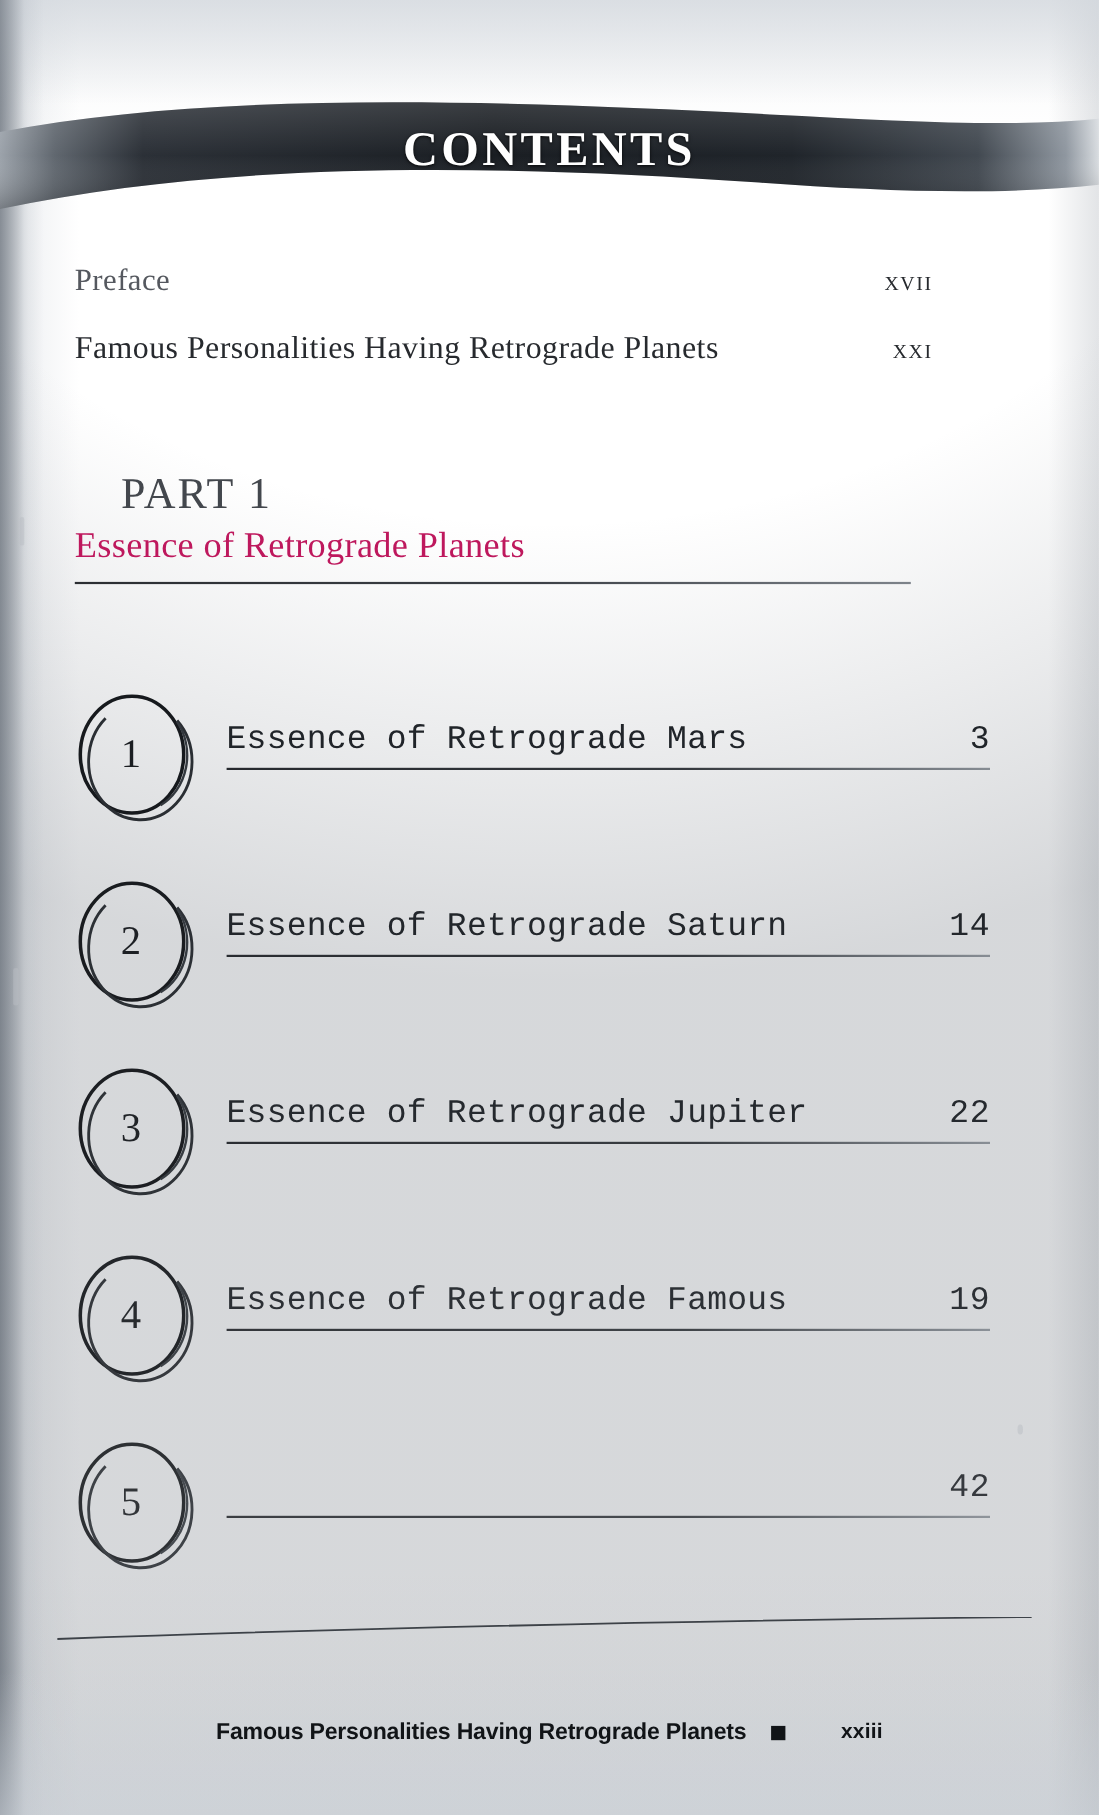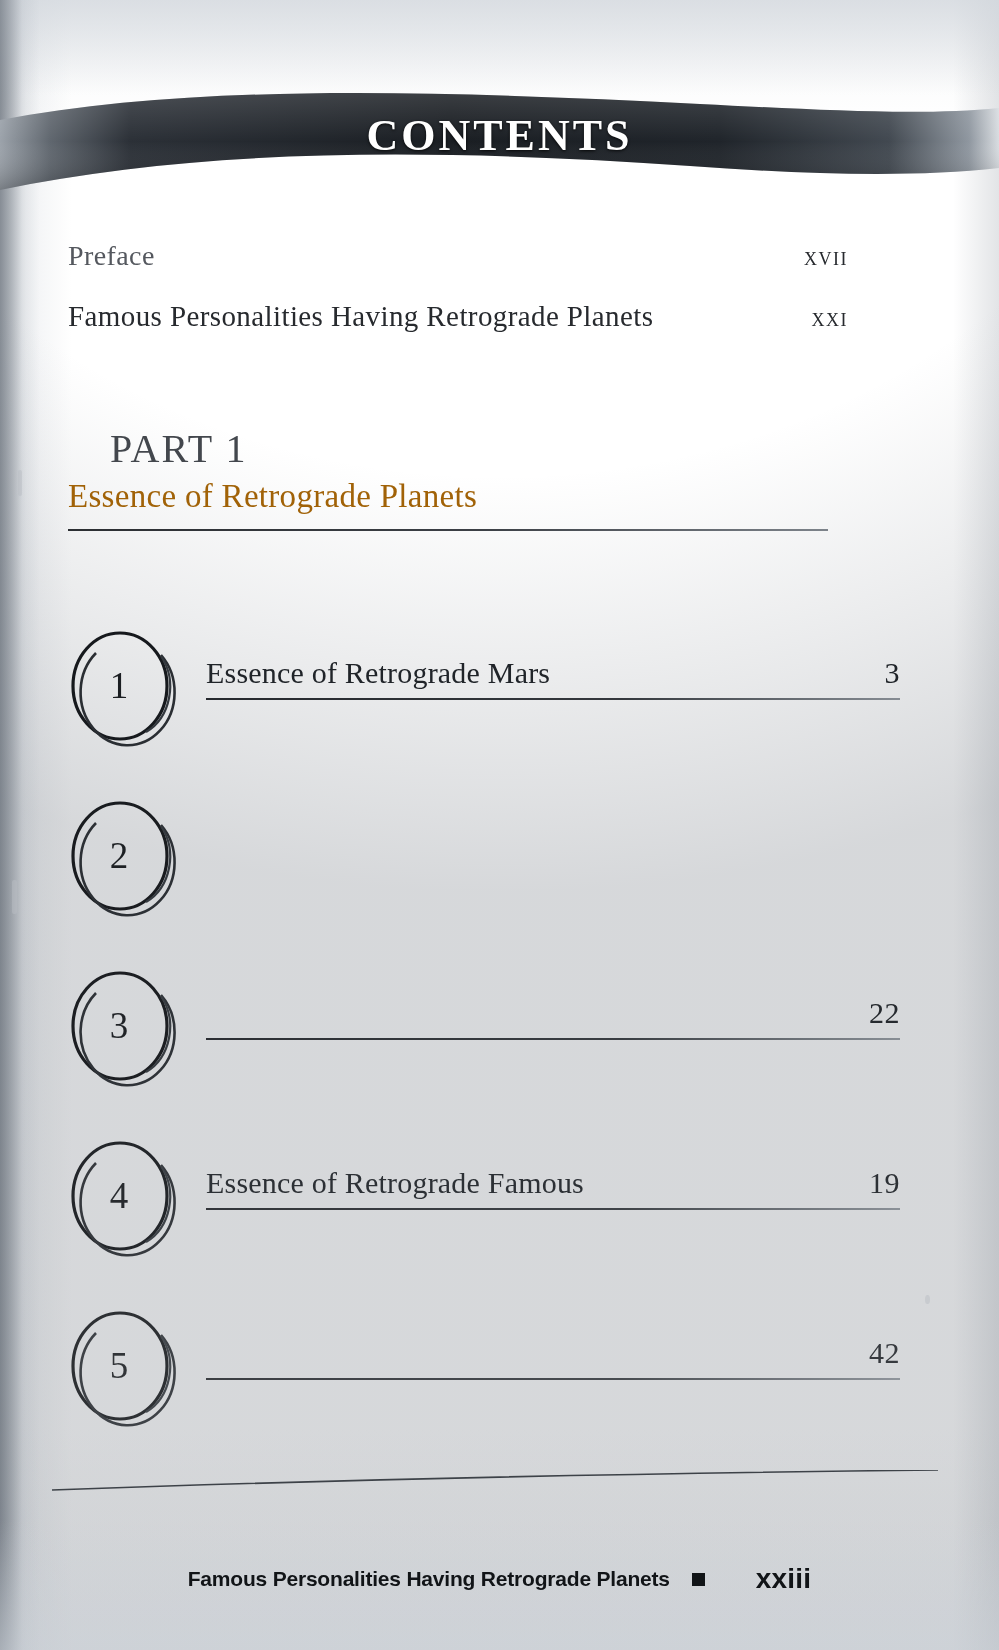--- a/index.html
+++ b/index.html
@@ -107,21 +107,21 @@
     font-size: 40px;
     letter-spacing: 2px;
     color: #3a3e44;
     opacity: 0.95;
     margin-left: 42px;
   }
   .part-sub {
     margin-top: 6px;
     font-size: 33px;
     letter-spacing: 0.3px;
-    color: #a16207;
+    color: #be185d;
   }
   .part-rule {
     margin-top: 14px;
     height: 2px;
     width: 760px;
     background: linear-gradient(90deg, #2b2e32 0%, #3c4046 55%, #7d838a 100%);
   }
 
   
   .chapters {
@@ -145,21 +145,21 @@
     width: 118px; height: 130px;
     display: flex;
     align-items: center;
     justify-content: center;
     font-size: 37px;
     color: #1b1e22;
     font-family: "Liberation Serif", "DejaVu Serif", serif;
   }
   .chapter-main {
     position: absolute;
-    left: 146px; right: 0; top: 44px;
+    left: 146px; right: 0; top: 44px; font-family: Liberation Mono, monospace;
   }
   .chapter-line {
     display: flex;
     align-items: baseline;
   }
   .chapter-title {
     font-size: 30px;
     letter-spacing: 0.2px;
     color: #202429;
     white-space: nowrap;
@@ -204,21 +204,21 @@
     font-weight: 700;
     letter-spacing: -0.2px;
     color: #111417;
   }
   .footer-mark {
     display: inline-block;
     width: 13px; height: 13px;
     background: #111417;
   }
   .footer-page {
-    font-size: 28px;
+    font-size: 19px;
     font-weight: 700;
     color: #111417;
     letter-spacing: 0.2px;
     margin-left: 29px;
   }
 </style>
 </head>
 <body>
 
 <div id="page">
@@ -299,33 +299,42 @@
 
     <div class="chapter">
       <div class="circle">
         <svg width="130" height="130" viewBox="0 0 130 130">
           <ellipse cx="60" cy="66" rx="47" ry="53" fill="none" stroke="#16191d" stroke-width="3.2"></ellipse>
           <path d="M95,30 A47,53 0 1 1 30,28" fill="none" stroke="#2a2e33" stroke-width="2.6" transform="translate(6,5)"></path>
           <path d="M101,36 A45,51 0 0 1 86,112" fill="none" stroke="#33383e" stroke-width="2.2"></path>
         </svg>
         <div class="num">2</div>
       </div>
+      <div class="chapter-main">
+        <div class="chapter-line">
+          <span class="chapter-title">Essence of Retrograde Saturn</span>
+          <span class="chapter-dots"></span>
+          <span class="chapter-page">14</span>
+        </div>
+        <div class="chapter-rule"></div>
+      </div>
     </div>
 
     <div class="chapter">
       <div class="circle">
         <svg width="130" height="130" viewBox="0 0 130 130">
           <ellipse cx="60" cy="66" rx="47" ry="53" fill="none" stroke="#16191d" stroke-width="3.2"></ellipse>
           <path d="M95,30 A47,53 0 1 1 30,28" fill="none" stroke="#2a2e33" stroke-width="2.6" transform="translate(6,5)"></path>
           <path d="M101,36 A45,51 0 0 1 86,112" fill="none" stroke="#33383e" stroke-width="2.2"></path>
         </svg>
         <div class="num">3</div>
       </div>
       <div class="chapter-main">
         <div class="chapter-line">
+          <span class="chapter-title">Essence of Retrograde Jupiter</span>
           <span class="chapter-dots"></span>
           <span class="chapter-page">22</span>
         </div>
         <div class="chapter-rule"></div>
       </div>
     </div>
 
     <div class="chapter">
       <div class="circle">
         <svg width="130" height="130" viewBox="0 0 130 130">

